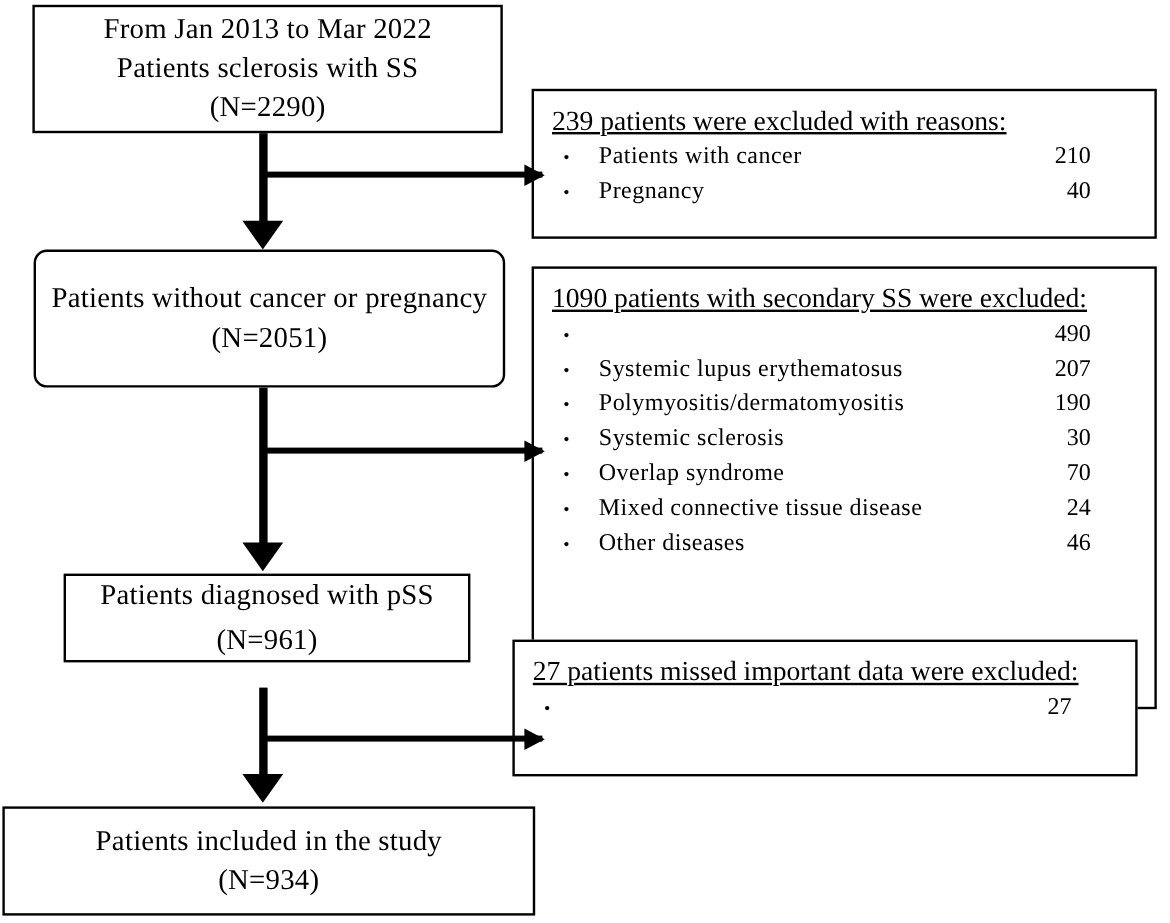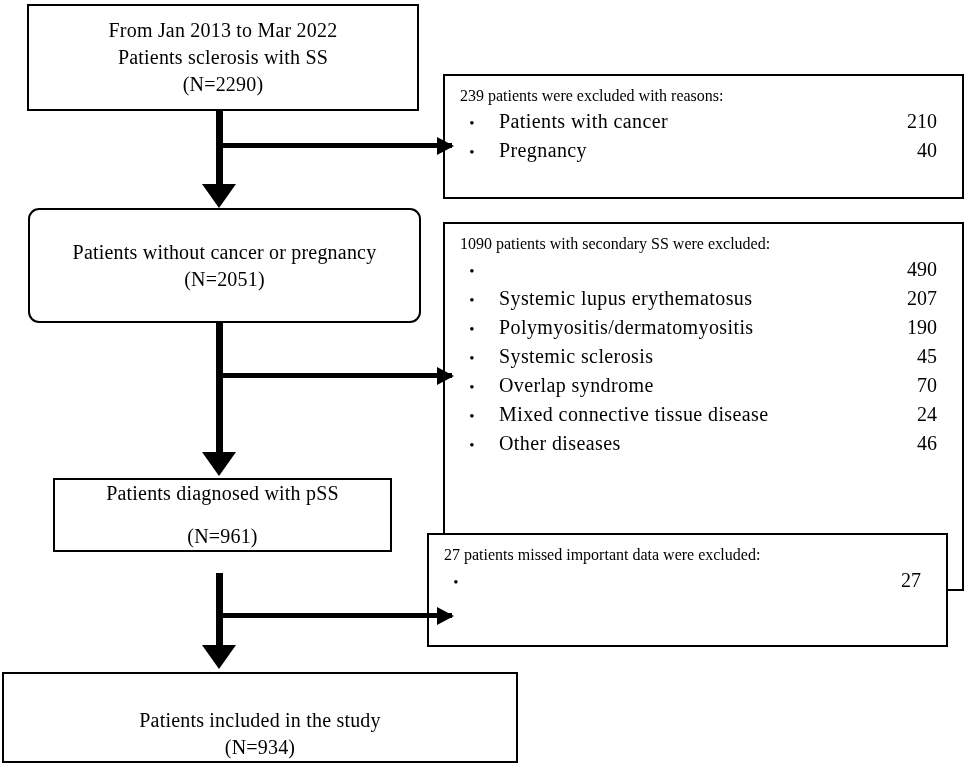--- a/index.html
+++ b/index.html
@@ -23,49 +23,50 @@
     box-sizing: border-box;
     border: 2px solid #000000;
     background: #ffffff;
     display: flex;
     flex-direction: column;
     justify-content: center;
     align-items: center;
   }
   .box .line {
     display: block;
-    font-size: 20px;
+    font-size: 24px;
     line-height: 1.34;
     white-space: nowrap;
     letter-spacing: 0.2px;
   }
 
   
   #box-enrolled   { left: 27px;  top: 4px;   width: 392px; height: 107px; }
   #box-nocancer   { left: 28px;  top: 208px; width: 393px; height: 115px; border-radius: 11px; }
   #box-pss        { left: 53px;  top: 478px; width: 339px; height: 74px; justify-content: space-between;  }
-  #box-included   { left: 2px;   top: 672px; width: 516px; height: 91px; justify-content: flex-end;  }
+  #box-included   { left: 2px;   top: 672px; width: 444px; height: 91px;  }
 
   
   .exbox {
     position: absolute;
     box-sizing: border-box;
     border: 2px solid #000000;
     background: #ffffff;
     padding: 10px 0 8px 0;
   }
   #box-excl-1 { left: 443px; top: 74px;  width: 521px; height: 125px; }
   #box-excl-2 { left: 443px; top: 222px; width: 521px; height: 369px; }
   #box-excl-3 { left: 427px; top: 533px; width: 521px; height: 114px; }
 
   .ex-head {
-    font-size: 16px;
+    font-size: 23px;
     line-height: 1.3;
     padding-left: 15px;
     white-space: nowrap;
+    text-decoration: underline;
   }
   .ex-list {
     list-style: none;
     margin: 0;
     padding: 0;
   }
   .ex-row {
     display: flex;
     align-items: baseline;
     font-size: 20px;
@@ -77,21 +78,21 @@
     text-align: center;
     font-size: 15px;
     flex: 0 0 auto;
   }
   .ex-label {
     flex: 0 0 auto;
     letter-spacing: 0.4px;
   }
   .ex-count {
     margin-left: auto;
-    padding-right: 25px;
+    padding-right: 53px;
     text-align: right;
     flex: 0 0 auto;
   }
 
   
   .vline {
     position: absolute;
     background: #000000;
     width: 7px;
   }
@@ -190,21 +191,21 @@
         <span class="ex-count">207</span>
       </li>
       <li class="ex-row">
         <span class="ex-bullet">•</span>
         <span class="ex-label">Polymyositis/dermatomyositis</span>
         <span class="ex-count">190</span>
       </li>
       <li class="ex-row">
         <span class="ex-bullet">•</span>
         <span class="ex-label">Systemic sclerosis</span>
-        <span class="ex-count">45</span>
+        <span class="ex-count">30</span>
       </li>
       <li class="ex-row">
         <span class="ex-bullet">•</span>
         <span class="ex-label">Overlap syndrome</span>
         <span class="ex-count">70</span>
       </li>
       <li class="ex-row">
         <span class="ex-bullet">•</span>
         <span class="ex-label">Mixed connective tissue disease</span>
         <span class="ex-count">24</span>

